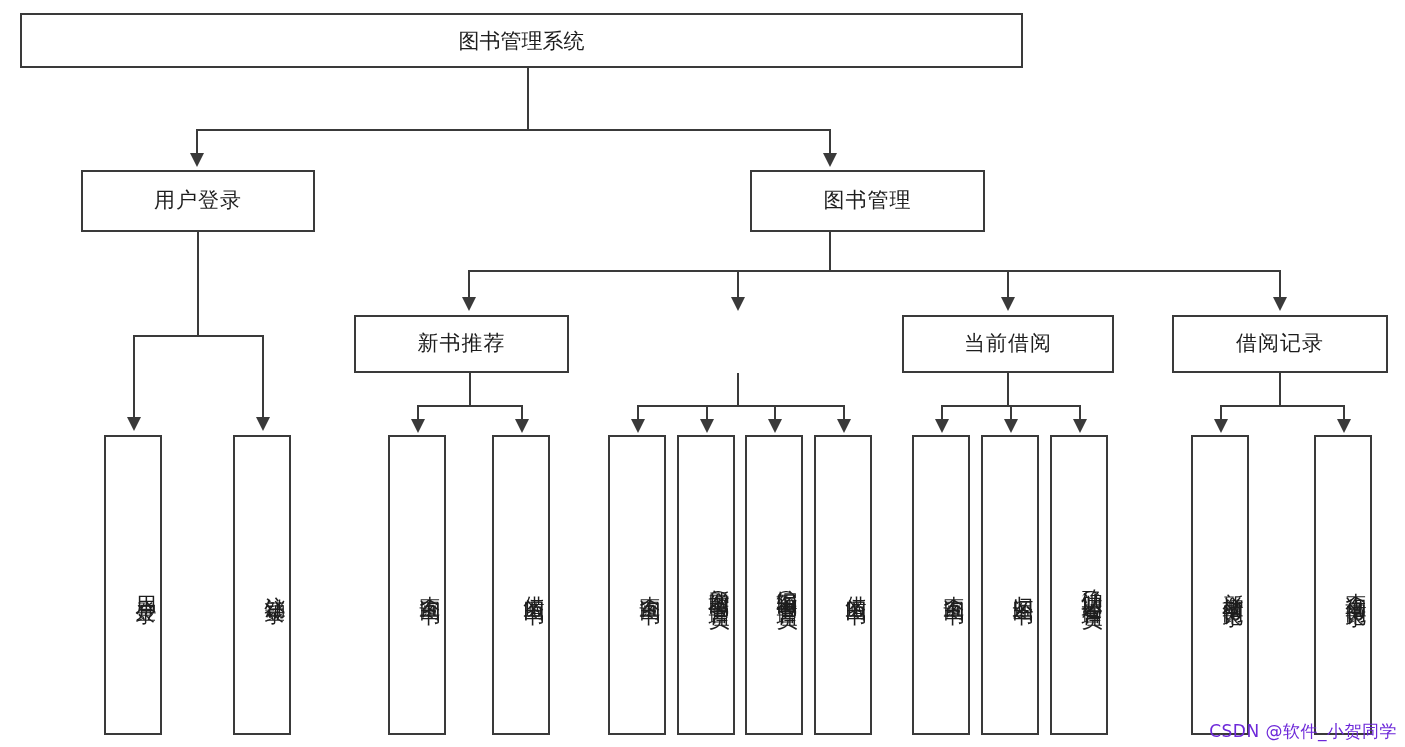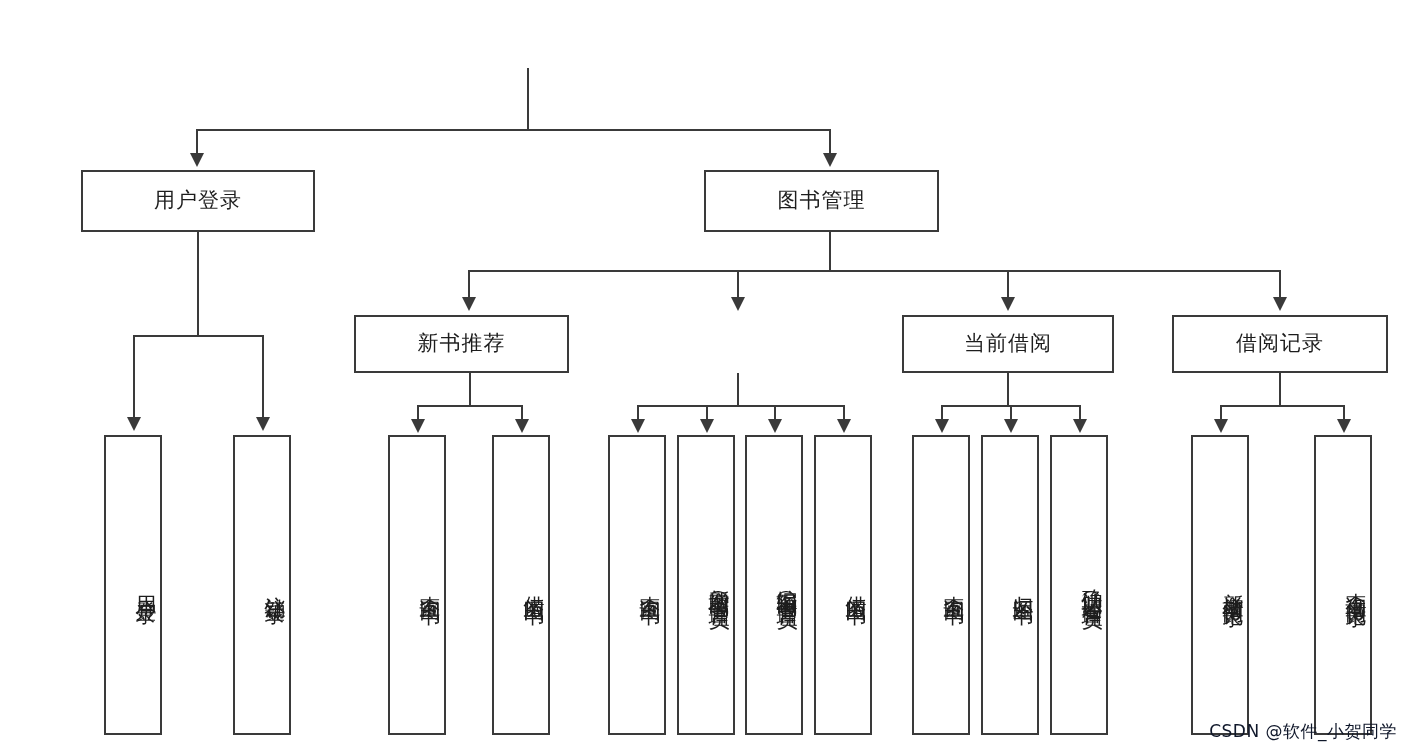--- a/index.html
+++ b/index.html
@@ -66,44 +66,47 @@
     border-left: 7px solid transparent;
     border-right: 7px solid transparent;
     border-top: 14px solid #3a3a3a;
   }
   
   #watermark {
     position: absolute;
     right: 8px;
     bottom: 4px;
     font-size: 17px;
-    color: #0f172a;
+    color: #6d28d9;
     white-space: nowrap;
     letter-spacing: 0.5px;
   }
 </style>
 </head>
 <body>
 
 <div id="canvas">
 
+  <div class="node root" style="left:20px; top:13px; width:1003px; height:55px;">
+    <span>图书管理系统</span>
+  </div>
 
   <div class="edge-v" style="left:527px; top:68px; height:62px;"></div>
 
   <div class="edge-h" style="left:196px; top:129px; width:634px;"></div>
 
   <div class="edge-v" style="left:196px; top:129px; height:26px;"></div>
   <div class="arrow" style="left:190px; top:153px;"></div>
   <div class="edge-v" style="left:829px; top:129px; height:26px;"></div>
   <div class="arrow" style="left:823px; top:153px;"></div>
 
   <div class="node horiz" style="left:81px; top:170px; width:234px; height:62px;">
     <span>用户登录</span>
   </div>
-  <div class="node horiz" style="left:704px; top:170px; width:235px; height:62px;">
+  <div class="node horiz" style="left:750px; top:170px; width:235px; height:62px;">
     <span>图书管理</span>
   </div>
 
   <div class="edge-v" style="left:197px; top:232px; height:104px;"></div>
   <div class="edge-h" style="left:133px; top:335px; width:130px;"></div>
   <div class="edge-v" style="left:133px; top:335px; height:83px;"></div>
   <div class="arrow" style="left:127px; top:417px;"></div>
   <div class="edge-v" style="left:262px; top:335px; height:83px;"></div>
   <div class="arrow" style="left:256px; top:417px;"></div>
 

